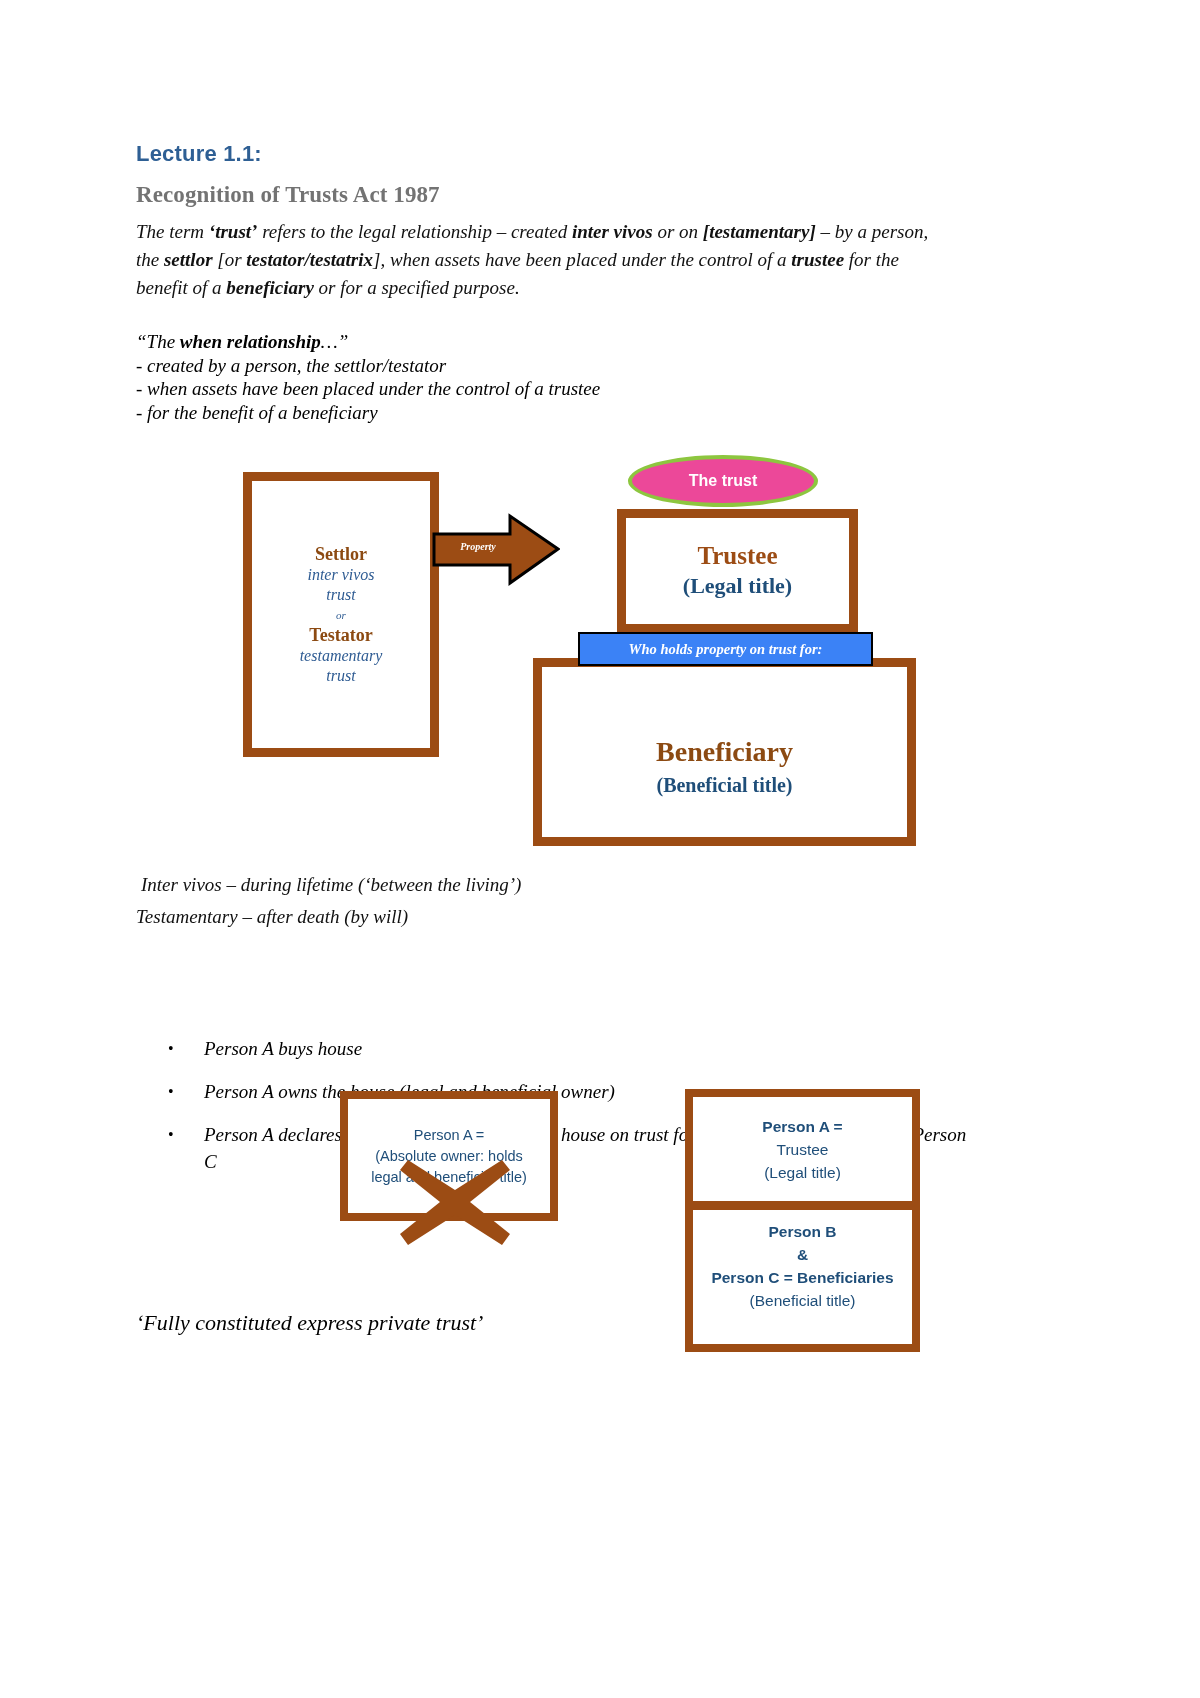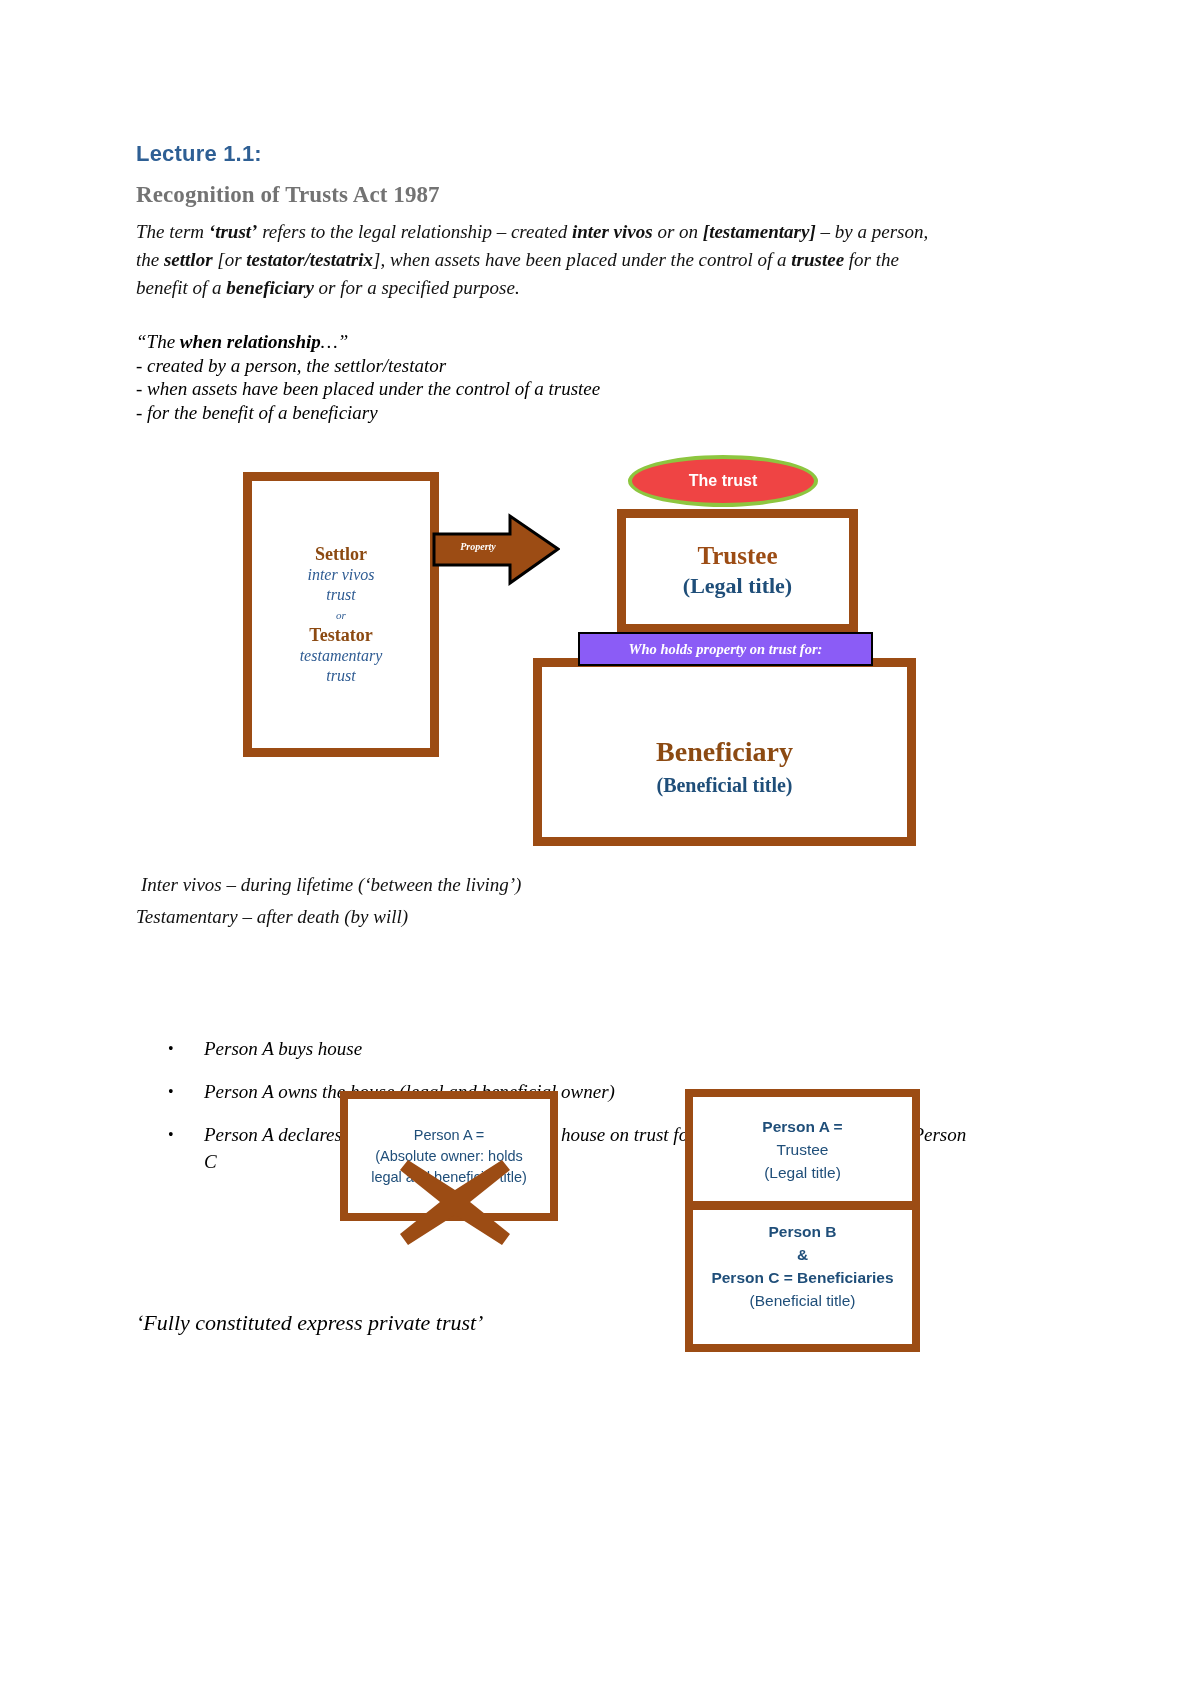--- a/index.html
+++ b/index.html
@@ -68,41 +68,41 @@
   .arrow-wrap{position:absolute;left:432px;top:72px;width:128px;height:75px;}
   .arrow-label{
     position:absolute;left:16px;top:29px;width:60px;text-align:center;
     font-size:10px;font-style:italic;font-weight:bold;color:#ffffff;
     font-family:"Liberation Serif",serif;z-index:3;
   }
 
   
   .trust-ellipse{
     position:absolute;left:628px;top:15px;width:190px;height:52px;
-    background:#ef4444;border:4px solid #8dc63f;border-radius:50%;
+    background:#ec4899;border:4px solid #8dc63f;border-radius:50%;
     display:flex;align-items:center;justify-content:center;
     box-sizing:border-box;z-index:4;
   }
   .trust-ellipse span{color:#ffffff;font-weight:bold;font-size:16px;
      font-family:"Liberation Sans",sans-serif;}
 
   .trustee-box{
     position:absolute;left:617px;top:69px;width:241px;height:124px;
     border:9px solid #9c4c14;background:#ffffff;box-sizing:border-box;
     display:flex;align-items:center;justify-content:center;z-index:2;
   }
   .trustee-inner{text-align:center;}
   .trustee-inner .t1{font-family:"Liberation Serif",serif;font-weight:bold;
     font-size:25px;color:#9c4c14;display:block;line-height:30px;}
   .trustee-inner .t2{font-family:"Liberation Serif",serif;font-weight:bold;
     font-size:22px;color:#1f4e79;display:block;line-height:30px;}
 
   .holds-banner{
     position:absolute;left:578px;top:192px;width:295px;height:34px;
-    background:#8b5cf6;border:2px solid #000000;box-sizing:border-box;
+    background:#3b82f6;border:2px solid #000000;box-sizing:border-box;
     display:flex;align-items:center;justify-content:center;z-index:5;
   }
   .holds-banner span{color:#ffffff;font-weight:bold;font-style:italic;
     font-size:14.5px;font-family:"Liberation Serif",serif;}
 
   .beneficiary-box{
     position:absolute;left:533px;top:218px;width:383px;height:188px;
     border:9px solid #9c4c14;background:#ffffff;box-sizing:border-box;
     display:flex;align-items:center;justify-content:center;z-index:1;
   }

